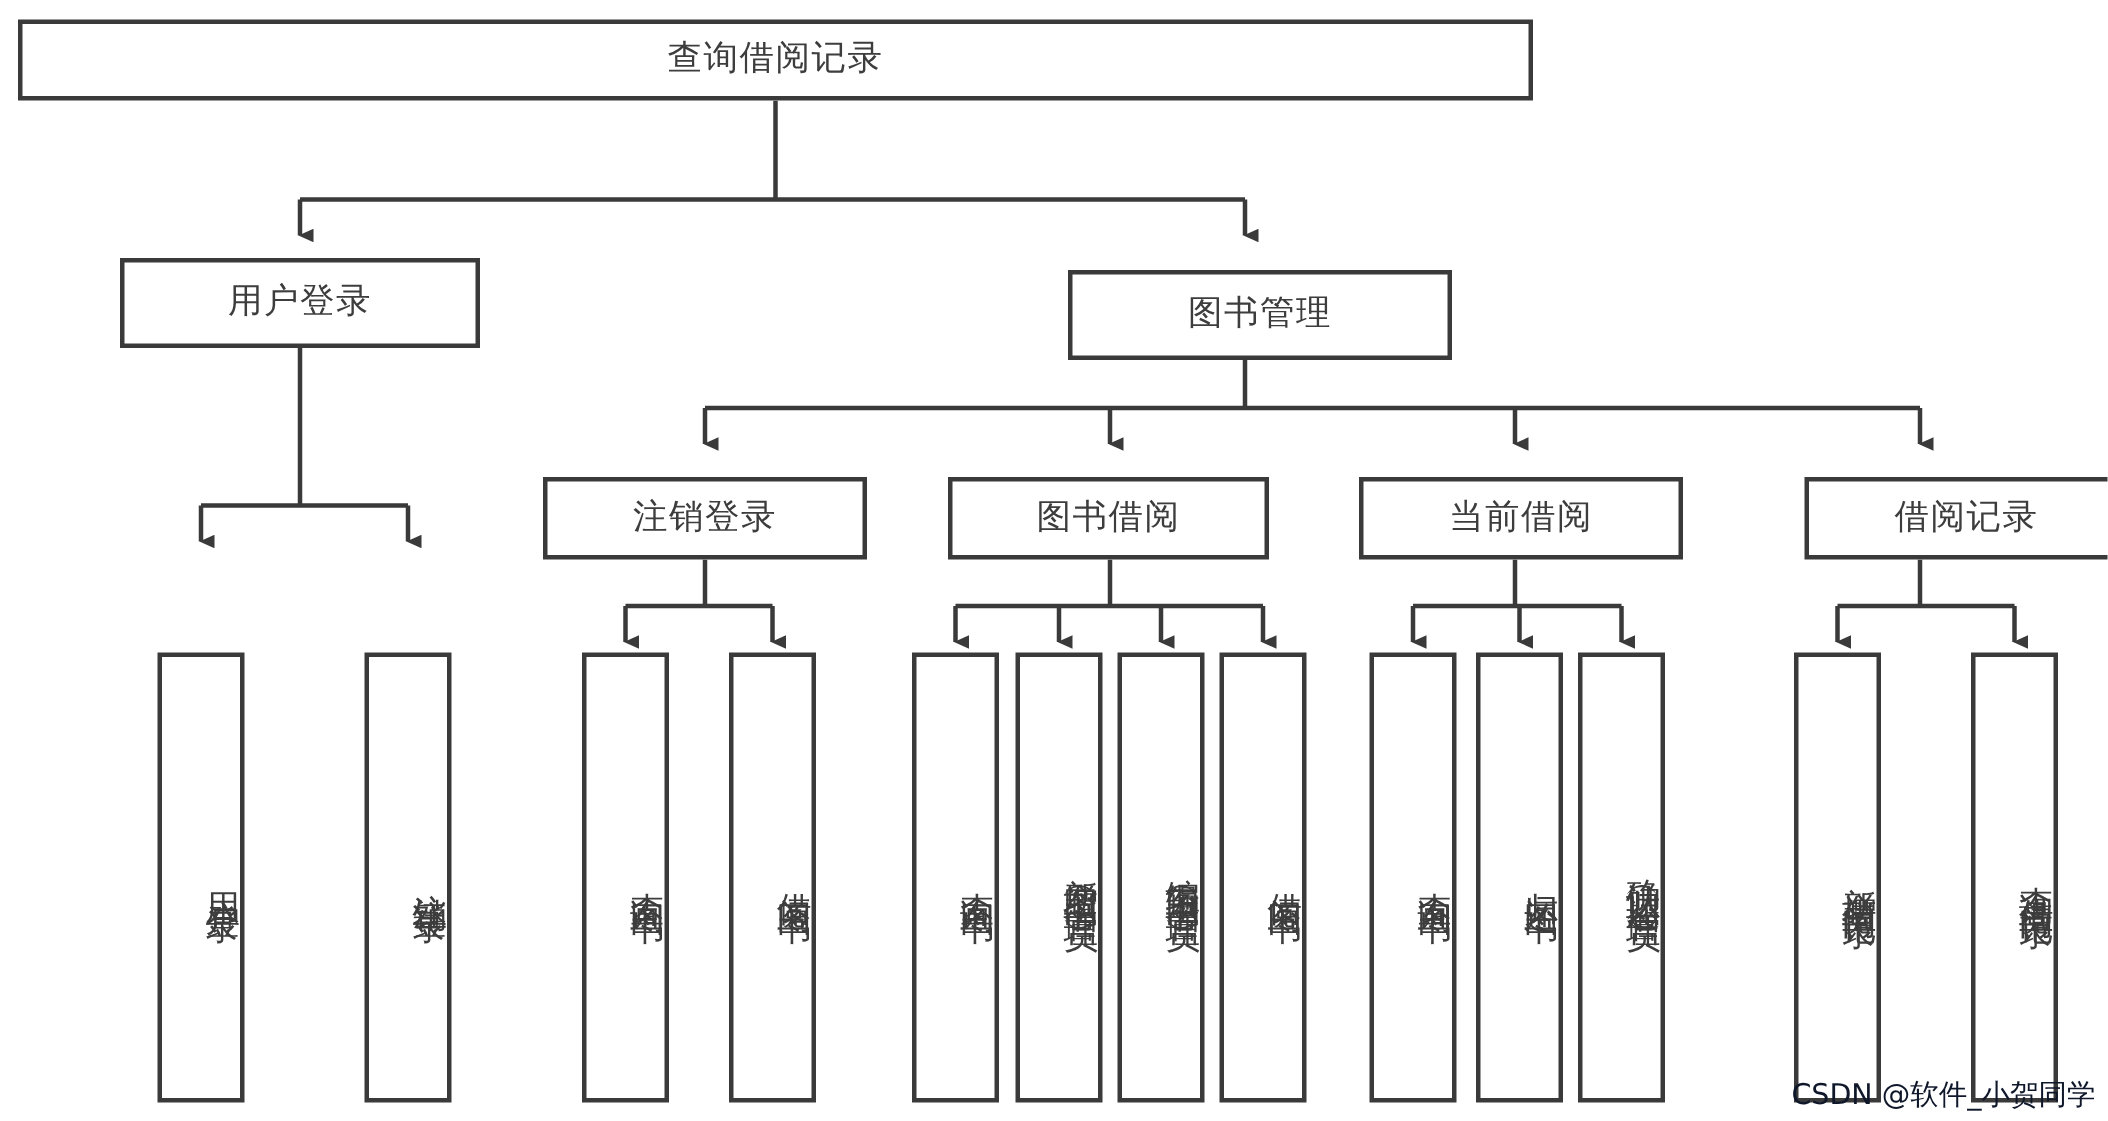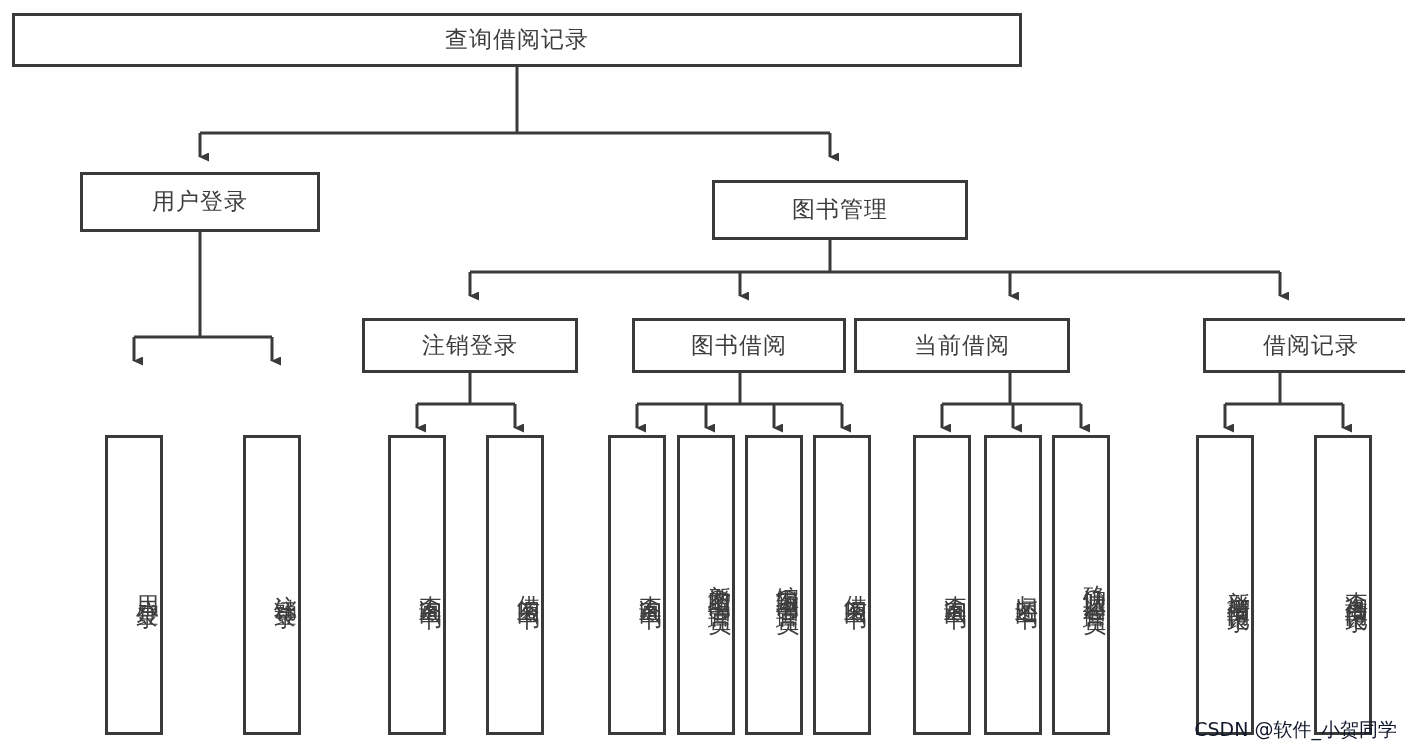--- a/index.html
+++ b/index.html
@@ -109,21 +109,21 @@
       </div>
       <div class="node h" style="left: 712px; top: 180px; width: 256px; height: 60px;">
         <span>图书管理</span>
       </div>
       <div class="node h" style="left: 362px; top: 318px; width: 216px; height: 55px;">
         <span>注销登录</span>
       </div>
       <div class="node h" style="left: 632px; top: 318px; width: 214px; height: 55px;">
         <span>图书借阅</span>
       </div>
-      <div class="node h" style="left: 854px; top: 318px; width: 216px; height: 55px;">
+      <div class="node h" style="left: 906px; top: 318px; width: 216px; height: 55px;">
         <span>当前借阅</span>
       </div>
       <div class="node h" style="left: 1172px; top: 318px; width: 216px; height: 55px; margin-left: 31px;">
         <span>借阅记录</span>
       </div>
       <div class="node v" style="left: 105px; top: 435px; width: 58px; height: 300px;">
         <span class="vtxt">用户登录</span>
       </div>
       <div class="node v" style="left: 243px; top: 435px; width: 58px; height: 300px;">
         <span class="vtxt">注销登录</span>

